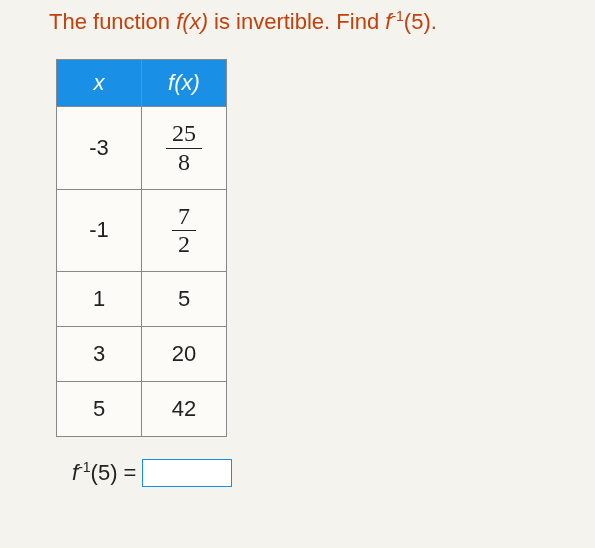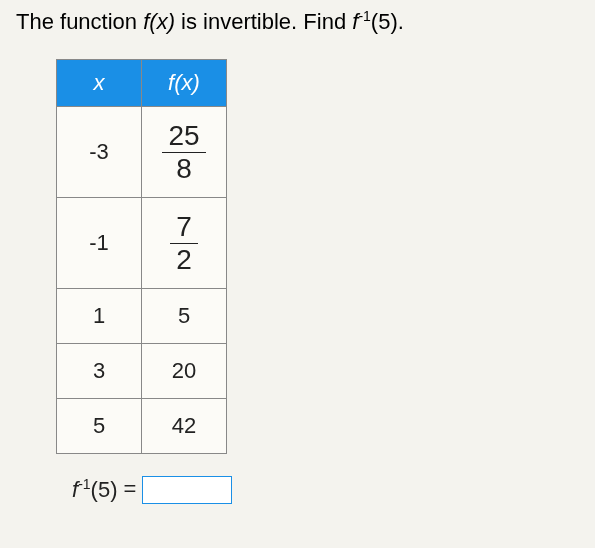--- a/index.html
+++ b/index.html
@@ -7,22 +7,23 @@
     padding: 8px 16px;
     font-family: Arial, Helvetica, sans-serif;
     background: #f4f3ee;
     color: #222;
     width: 595px;
     height: 548px;
     box-sizing: border-box;
   }
   .prompt {
     font-size: 22px;
-    color: #000000;
+    color: #c2410c;
     margin-bottom: 24px;
+    margin-left: 33px;
   }
   .prompt .fn { font-style: italic; }
   .sup { font-size: 14px; vertical-align: super; }
   table.ftable {
     border-collapse: collapse;
     margin-left: 40px;
     background: #fcfbf7;
   }
   table.ftable th {
     background: #1a8fe6;
@@ -41,31 +42,32 @@
     font-size: 22px;
     padding: 14px 18px;
     color: #222;
     min-width: 48px;
   }
   .frac {
     display: inline-block;
     text-align: center;
     vertical-align: middle;
     line-height: 1.05;
-    font-size: 28px;
+    font-size: 24px;
+    font-family: Liberation Serif, serif;
   }
   .frac .num { display: block; border-bottom: 1.5px solid #222; padding: 0 6px 1px; }
   .frac .den { display: block; padding: 1px 6px 0; }
   .answer-row {
     margin-left: 56px;
     margin-top: 22px;
     font-size: 22px;
     color: #222;
     display: flex;
-    align-items: flex-start;
+    align-items: center;
     gap: 6px;
   }
   .answer-row .fn { font-style: italic; }
   .answer-box {
     display: inline-block;
     width: 90px;
     height: 28px;
     border: 1.5px solid #1a8fe6;
     background: #fff;
     box-sizing: border-box;

